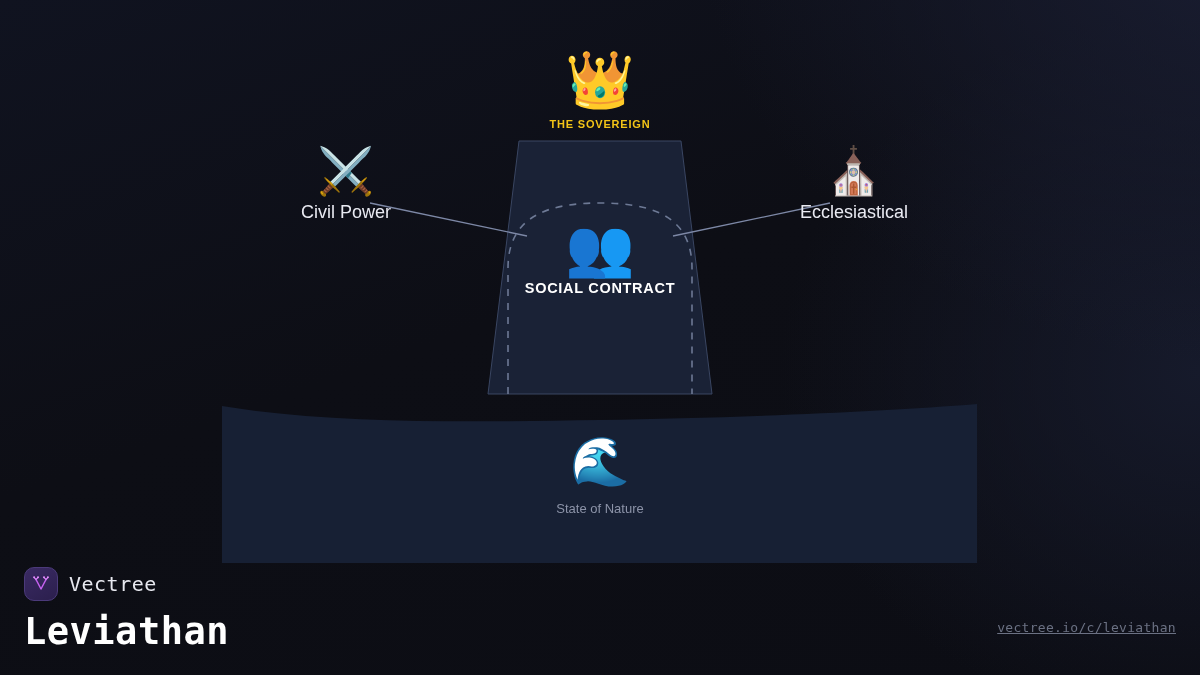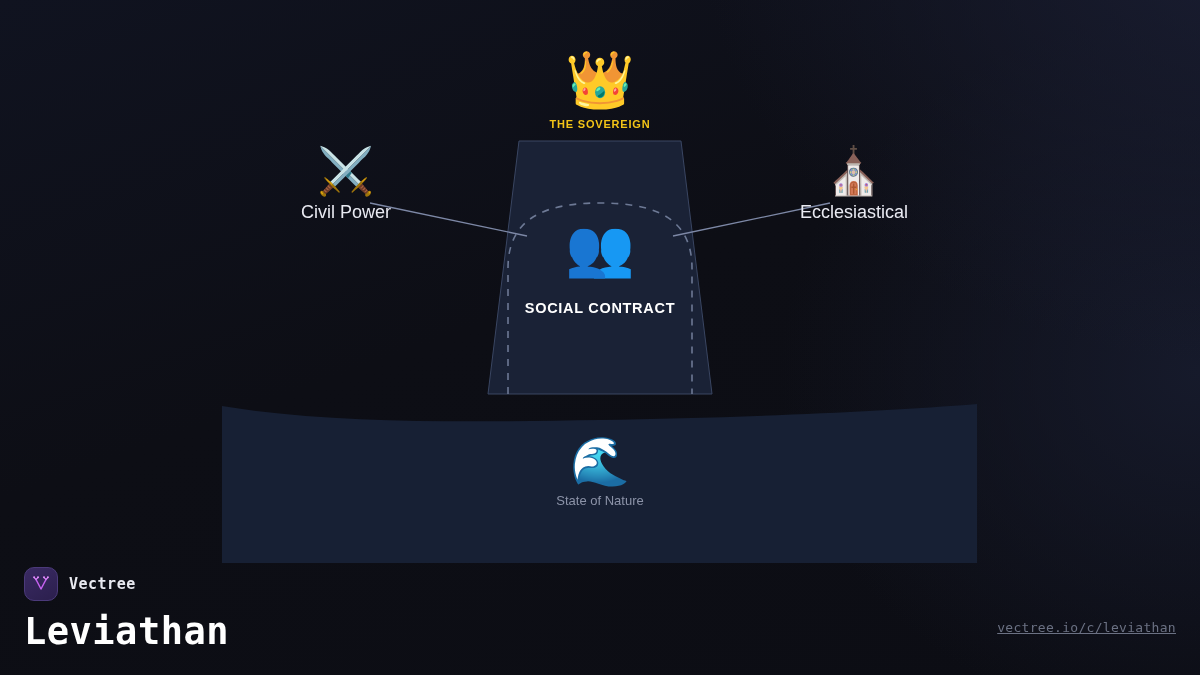--- a/index.html
+++ b/index.html
@@ -43,62 +43,62 @@
     margin-top:10px;
     font-size:11px; font-weight:bold;
     letter-spacing:.8px;
     color:#f3c417;
   }
 
   
   #node-contract { left:0; top:220px; width:1200px; }
   #node-contract .glyph { font-size:56px; }
   #node-contract .caption {
-    margin-top:24px;
+    margin-top:4px;
     font-size:14.5px; font-weight:bold;
     letter-spacing:.7px;
     color:#ffffff;
   }
 
   
   .node-side { width:190px; }
   .node-side .glyph { font-size:46px; }
   .node-side .caption {
     margin-top:8px;
     font-size:18px; font-weight:normal;
     color:#e9eaf2;
   }
   #node-civil { left:251px; top:148px; }
   #node-eccles { left:759px; top:148px; }
 
   
   #node-nature { left:0; top:437px; width:1200px; }
   #node-nature .glyph { font-size:48px; }
   #node-nature .caption {
-    margin-top:8px;
+    margin-top:16px;
     font-size:13px;
     color:#8c93a8;
   }
 
   
   #footer { position:absolute; left:24px; bottom:22px; }
 
   #brand-row { display:flex; align-items:center; gap:11px; }
 
   #brand-logo {
     width:34px; height:34px; border-radius:10px;
     background:linear-gradient(150deg,#3a2a63 0%,#2b1f4d 100%);
     border:1px solid #4b3a7a;
     display:flex; align-items:center; justify-content:center;
     flex:none;
   }
 
   #brand-name {
     font-family:"DejaVu Sans Mono", monospace;
-    font-size:15px; font-weight:bold;
+    font-size:20px; font-weight:normal;
     color:#e8e9f0; letter-spacing:.5px;
   }
 
   #doc-title {
     margin-top:9px;
     font-family:"DejaVu Sans Mono", monospace;
     font-size:37px; font-weight:bold;
     color:#ffffff;
     letter-spacing:.5px;
   }

